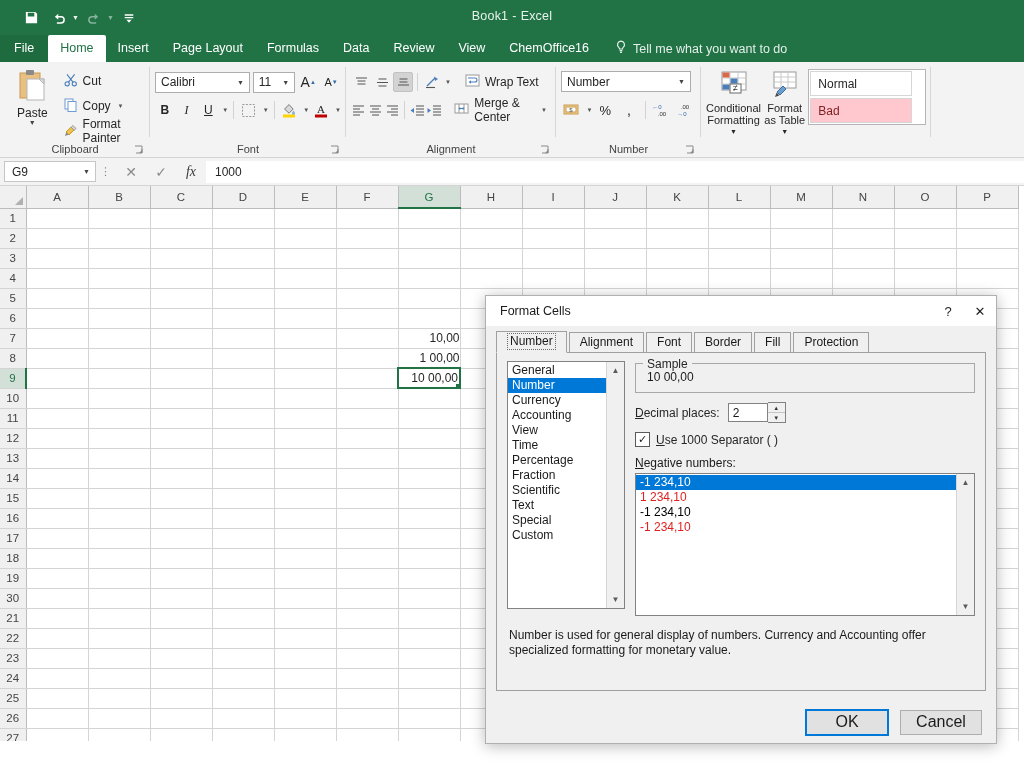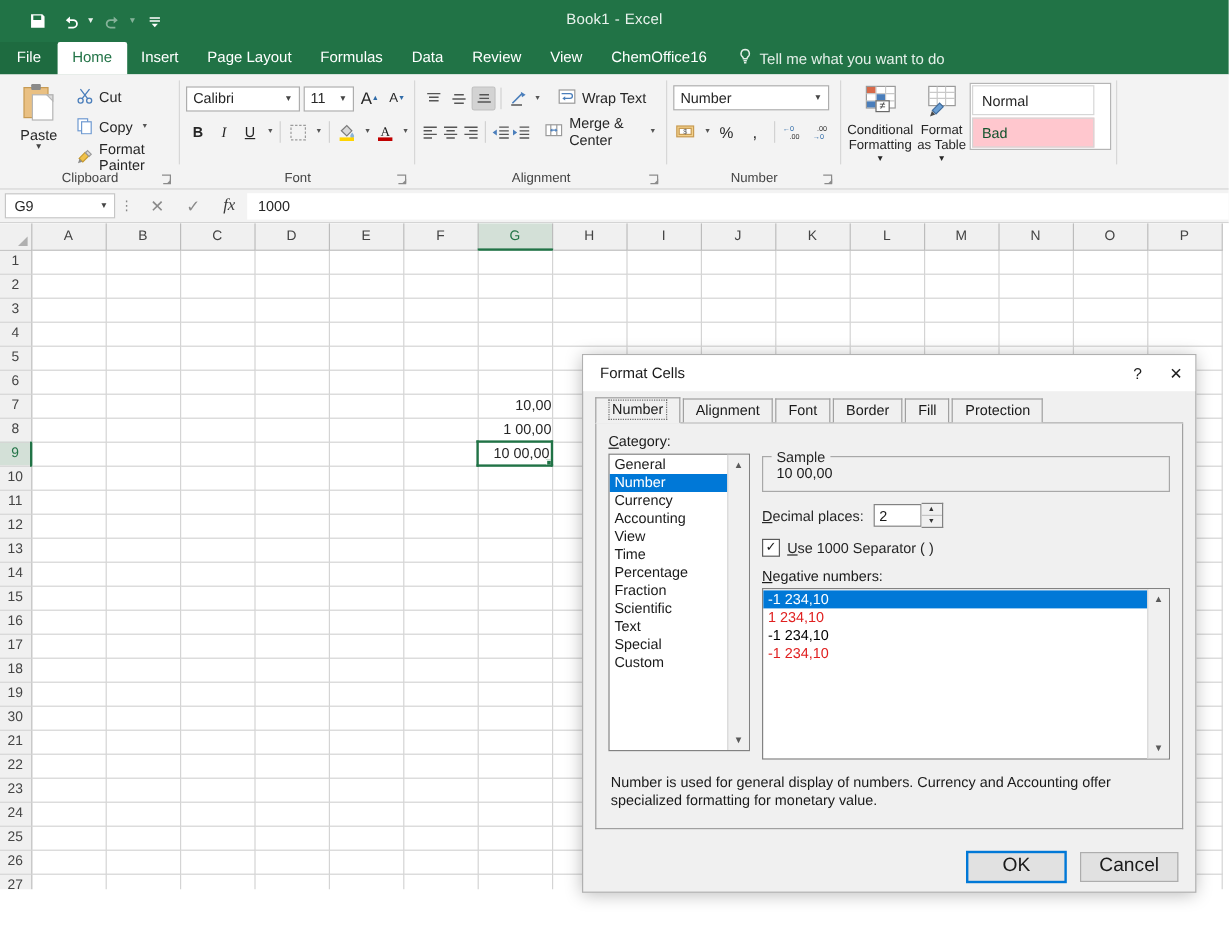--- a/index.html
+++ b/index.html
@@ -71,21 +71,21 @@
 
   
   .stylesgrp{display:flex;padding-top:4px;gap:2px;}
   .bigbtn{width:58px;display:flex;flex-direction:column;align-items:center;
     font-size:11px;text-align:center;line-height:12px;padding-top:4px;border-radius:2px;cursor:default;}
   .stylebox{border:1px solid #b5b5b5;display:flex;flex-wrap:wrap;height:54px;width:155px;
     margin-top:3px;background:#fff;overflow:hidden;align-content:flex-start;}
   .scell{width:102px;height:25px;line-height:25px;font-size:12px;padding-left:7px;
     box-sizing:border-box;border:1px solid #d6d6d6;margin:1px;}
   .scell.normal{background:#fff;color:#262626;}
-  .scell.bad{background:#ffc7ce;color:#14532d;}
+  .scell.bad{background:#ffc7ce;color:#7f1d1d;}
 
   
   .fbar{height:28px;background:#f3f3f3;display:flex;align-items:center;
     border-bottom:1px solid #d4d4d4;padding:0 0 0 4px;box-sizing:border-box;}
   .namebox{width:92px;height:21px;background:#fff;border:1px solid #c6c6c6;display:flex;
     align-items:center;padding:0 2px 0 7px;box-sizing:border-box;font-size:12px;}
   .namebox .v{flex:1;}
   .namebox .dd{font-size:7px;color:#444;padding-right:3px;}
   .fb-dots{width:20px;text-align:center;color:#868686;font-size:11px;letter-spacing:1px;}
   .fb-icons{display:flex;align-items:center;gap:0px;}
@@ -1105,21 +1105,20 @@
       <div class="dtabs">
         <div class="dtab active"><span class="inner">Number</span></div>
         <div class="dtab">Alignment</div>
         <div class="dtab">Font</div>
         <div class="dtab">Border</div>
         <div class="dtab">Fill</div>
         <div class="dtab">Protection</div>
       </div>
 
       <div class="dpanel">
-        <div class="lbl"><span class="u">C</span>ategory:</div>
 
         <div class="two">
           <div class="catcol">
             <div class="listbox" style="height:248px;">
               <div class="lb-inner" id="cat-list">
                   <div class="lb-item">General</div>
                   <div class="lb-item sel">Number</div>
                   <div class="lb-item">Currency</div>
                   <div class="lb-item">Accounting</div>
                   <div class="lb-item">View</div>

